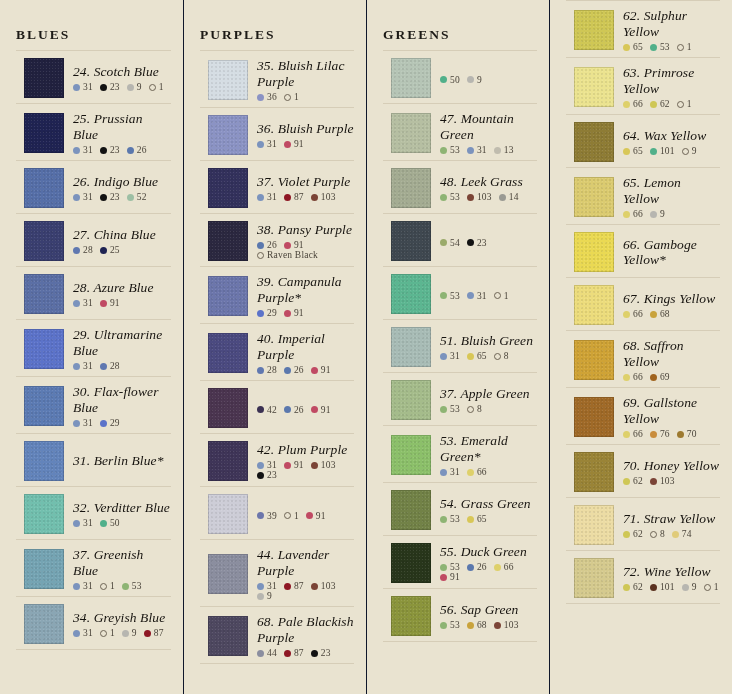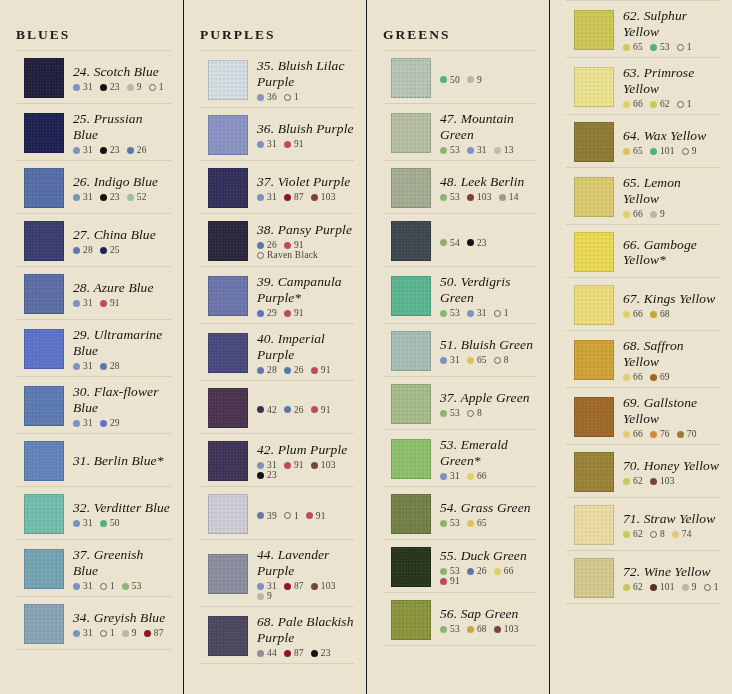--- a/index.html
+++ b/index.html
@@ -568,21 +568,21 @@
               <span class="ref">
                 <span class="dot" style="background: rgb(192, 188, 174);"></span>
                 <span class="rnum">13</span>
               </span>
             </div>
           </div>
         </div>
         <div class="row">
           <div class="swatch" style="background: rgb(164, 172, 146);"></div>
           <div class="info">
-            <div class="cname"><span>48.</span> <span>Leek Berlin</span></div>
+            <div class="cname"><span>48.</span> <span>Leek Grass</span></div>
             <div class="refs">
               <span class="ref">
                 <span class="dot" style="background: rgb(142, 180, 116);"></span>
                 <span class="rnum">53</span>
               </span>
               <span class="ref">
                 <span class="dot" style="background: rgb(123, 68, 54);"></span>
                 <span class="rnum">103</span>
               </span>
               <span class="ref">
@@ -603,21 +603,20 @@
               <span class="ref">
                 <span class="dot" style="background: rgb(18, 18, 18);"></span>
                 <span class="rnum">23</span>
               </span>
             </div>
           </div>
         </div>
         <div class="row">
           <div class="swatch" style="background: rgb(92, 182, 145);"></div>
           <div class="info">
-            <div class="cname"><span>50.</span> <span>Verdigris Green</span></div>
             <div class="refs">
               <span class="ref">
                 <span class="dot" style="background: rgb(142, 180, 116);"></span>
                 <span class="rnum">53</span>
               </span>
               <span class="ref">
                 <span class="dot" style="background: rgb(123, 147, 189);"></span>
                 <span class="rnum">31</span>
               </span>
               <span class="ref">

